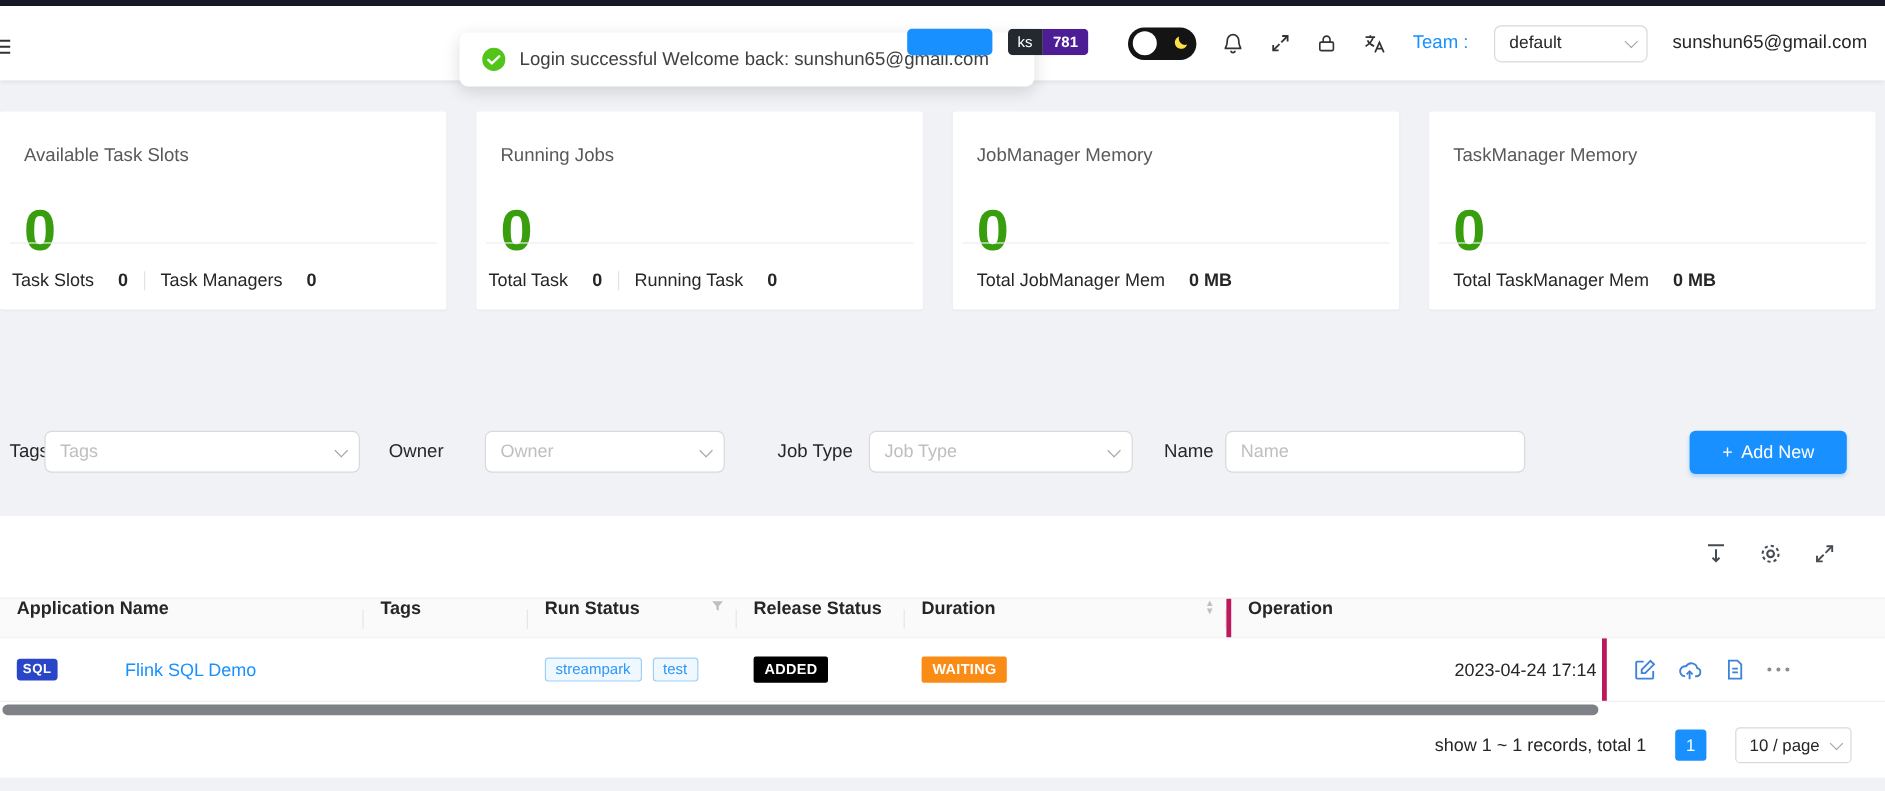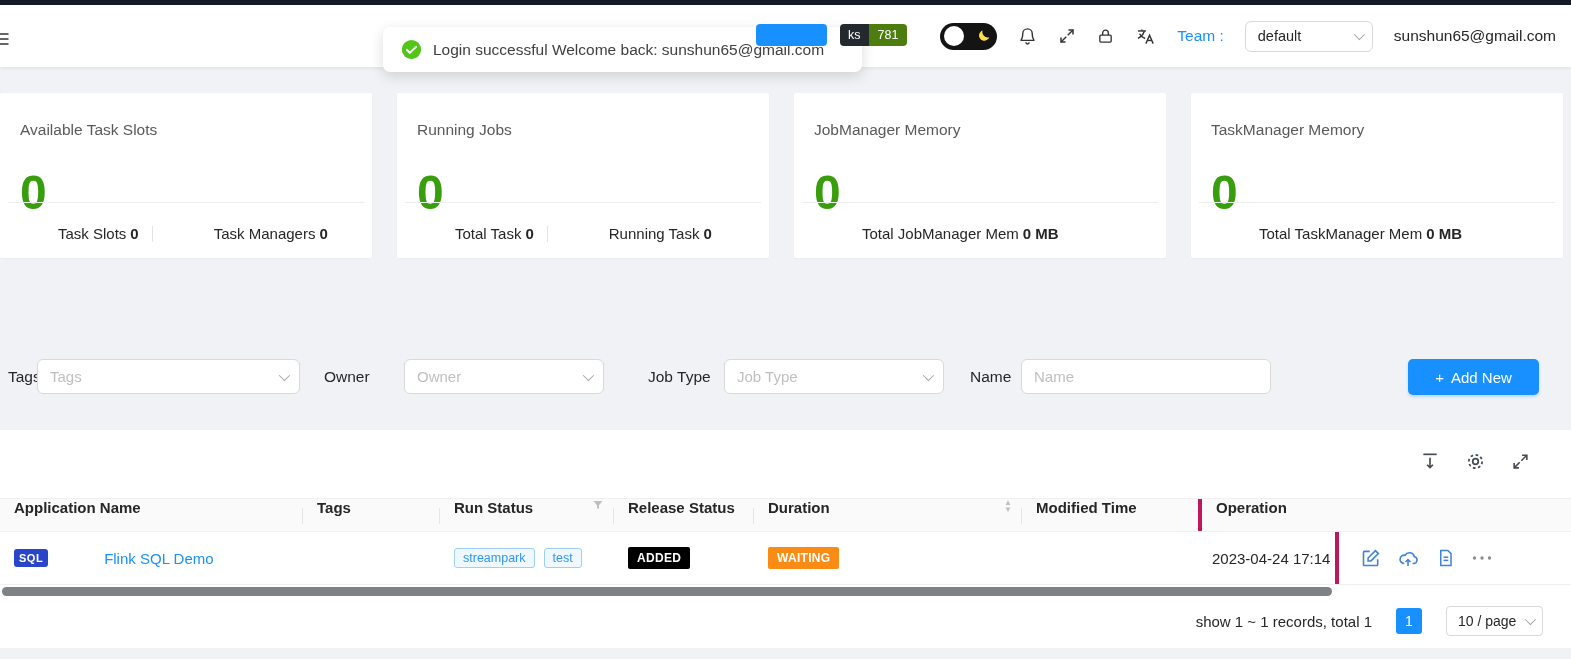--- a/index.html
+++ b/index.html
@@ -42,42 +42,42 @@
   
   .partial-badge-a {
     position:absolute; left:756px; top:24px; width:71px; height:22px;
     background:#1890ff; border-radius:4px; z-index:7; cursor:pointer;
   }
   .partial-badge-b {
     position:absolute; left:840px; top:24px; height:22px; display:flex; z-index:7;
     border-radius:4px; overflow:hidden; font-size:12.5px; color:#fff; cursor:pointer;
   }
   .partial-badge-b .seg-dark { background:#24292f; display:flex; align-items:center; padding:0 8px; }
-  .partial-badge-b .seg-blue { background:#4d7c0f; display:flex; align-items:center; padding:0 9px; font-weight:normal; }
+  .partial-badge-b .seg-blue { background:#4c1d95; display:flex; align-items:center; padding:0 9px; font-weight:bold; }
   
   .toast {
     position:absolute; left:383px; top:27px; width:479px; height:45px; z-index:6;
     background:#fff; border-radius:7px; box-shadow:0 4px 14px rgba(0,0,0,.14);
     display:flex; align-items:center; gap:11px; padding-left:18px;
   }
   .toast-text { font-size:15.5px; color:#404040; }
   
   .cards { position:absolute; top:93px; left:0; width:1563px; display:flex; gap:25px; }
   .card {
     flex:1; height:165px; background:#fff; border-radius:2px; position:relative;
     box-shadow:0 1px 2px rgba(0,0,0,.03);
   }
   .card-title { position:absolute; left:20px; top:28px; font-size:15.5px; color:#595959; }
   .card-value { position:absolute; left:20px; top:72px; font-size:48px; font-weight:bold; color:#389e0d; }
   .card-divider { position:absolute; left:8px; right:8px; bottom:55px; border-top:1px solid #ededed; }
   .card-footer {
     position:absolute; left:10px; bottom:16px; display:flex; align-items:center;
     font-size:15px; color:#262626;
   }
-  .card-footer .stat { display:flex; align-items:center; gap:4px;margin-left:48px; }
+  .card-footer .stat { display:flex; align-items:center; gap:20px; }
   .card-footer .stat b { font-weight:bold; }
   .vdiv { width:1px; height:16px; background:#e3e3e3; margin:0 13px; }
   .card.wide-footer .card-footer { left:20px; }
   
   .filters { position:absolute; top:359px; left:0; right:0; height:36px; }
   .flt-label { position:absolute; top:0; line-height:35px; font-size:15.5px; color:#262626; }
   .flt-select, .flt-input {
     position:absolute; top:0; height:35px; background:#fff; border:1px solid #d9d9d9; border-radius:6px;
     display:flex; align-items:center; justify-content:space-between;
     padding:0 12px; font-size:15px;
@@ -374,23 +374,20 @@
         <span class="sep"></span>
       </div>
     <div class="th">
       <span>Duration</span>
       <span class="sorters">
           <span>▲</span>
           <span>▼</span>
         </span>
       <span class="sep"></span>
     </div>
-    <div class="th">
-        <span>Modified Time</span>
-      </div>
     <div class="th op-col">
         <span>Operation</span>
       </div>
   </div>
 
   <div class="trow tgrid">
     <div class="td">
       <span class="type-badge">SQL</span>
       <span class="app-link">Flink SQL Demo</span>
     </div>

